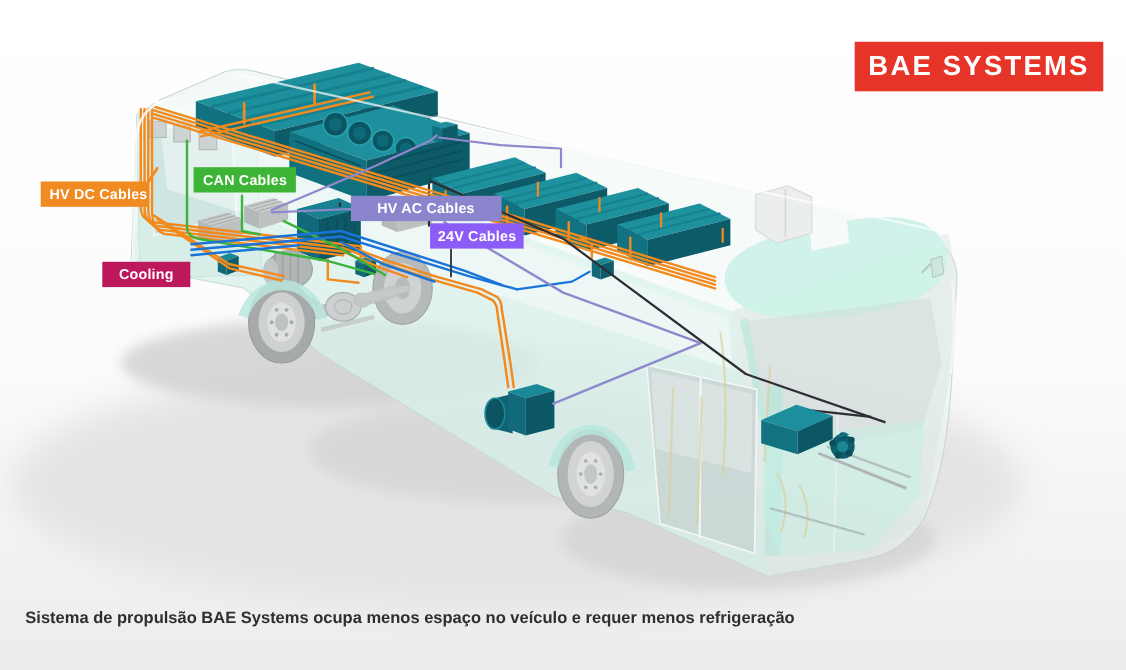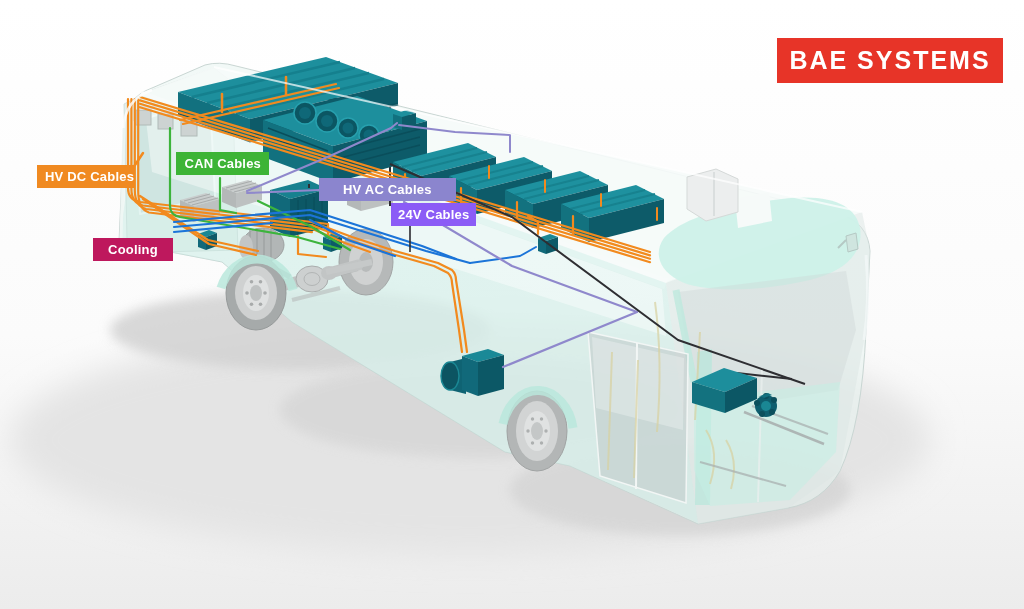--- a/index.html
+++ b/index.html
@@ -350,14 +350,15 @@
   </svg>
 
   <div class="cable-label" id="label-hv-dc">HV DC Cables</div>
   <div class="cable-label" id="label-can">CAN Cables</div>
   <div class="cable-label" id="label-hv-ac">HV AC Cables</div>
   <div class="cable-label" id="label-24v">24V Cables</div>
   <div class="cable-label" id="label-cooling">Cooling</div>
 
   <div class="brand-logo">BAE SYSTEMS</div>
 
+  <div class="caption">Sistema de propulsão BAE Systems ocupa menos espaço no veículo e requer menos refrigeração</div>
 
 </div>
 
 </body></html>

